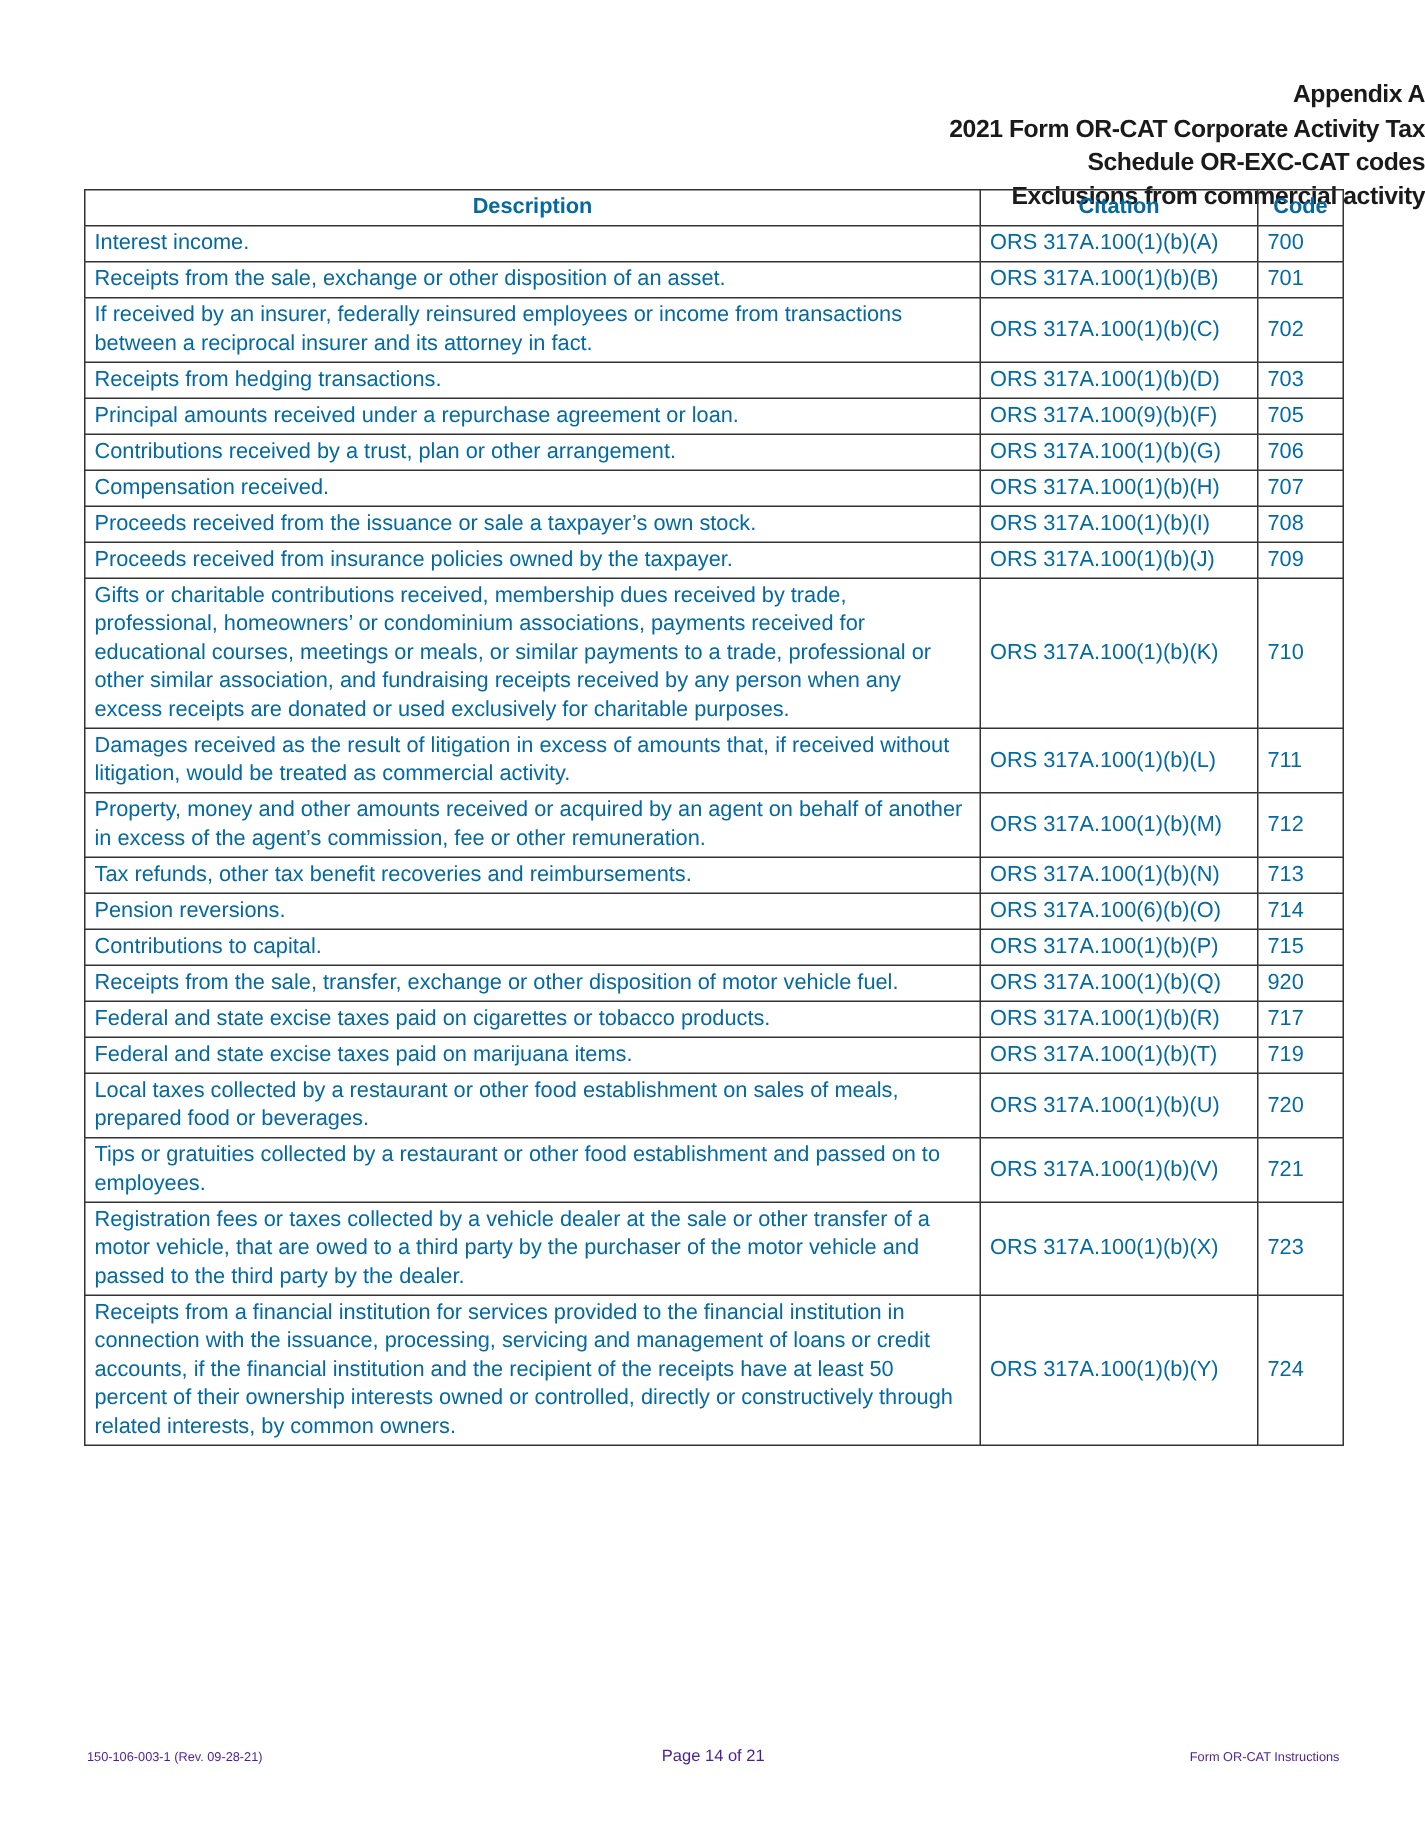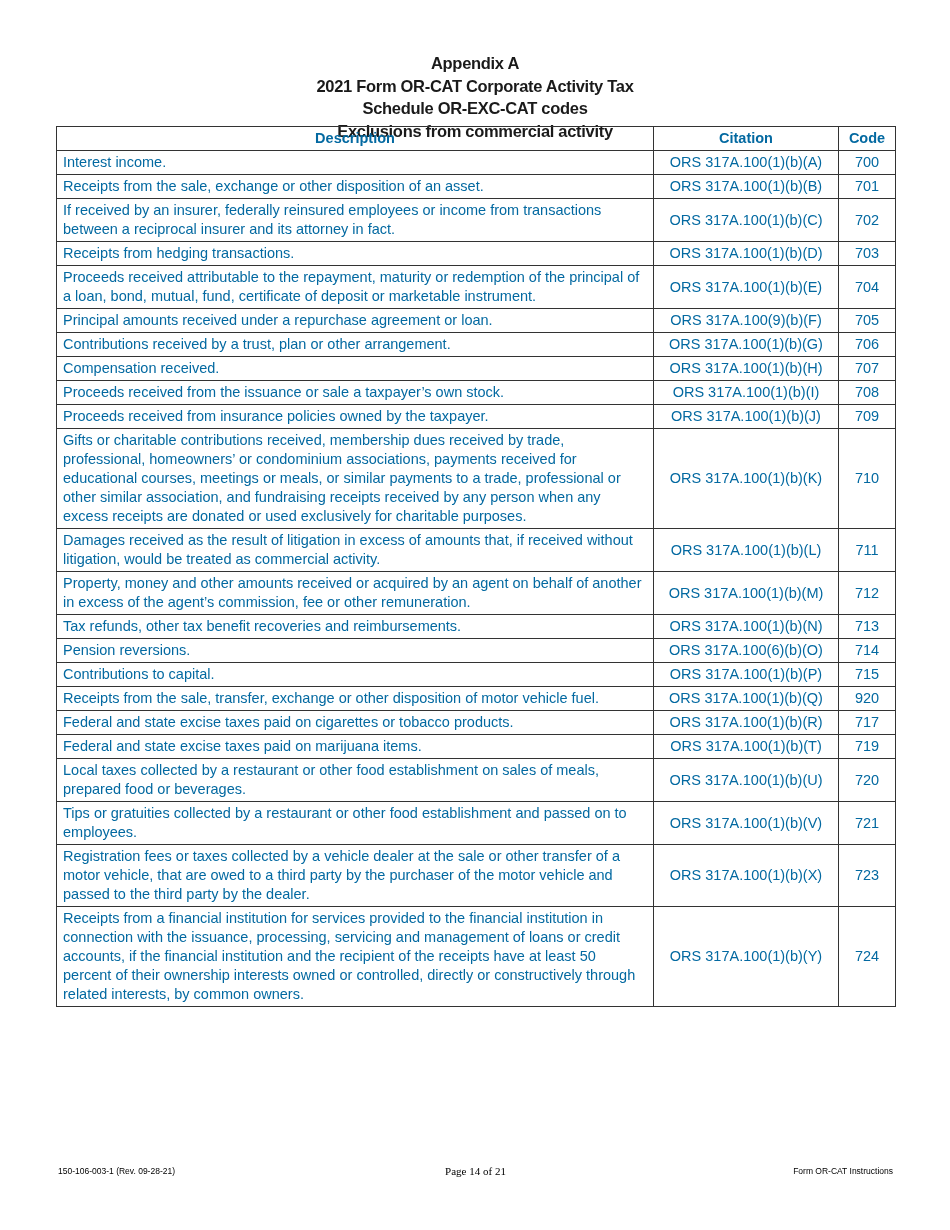--- a/index.html
+++ b/index.html
@@ -1,32 +1,32 @@
 <!DOCTYPE html>
 <html><head>
 <meta charset="utf-8">
 <style>
   html, body { margin: 0; padding: 0; background: #ffffff; }
   body { width: 950px; height: 1230px; position: relative; overflow: hidden; color: #111; }
-  .title-block { position: absolute; top: 52px; left: 0; width: 950px; text-align: center;
+  .title-block { position: absolute; top: 52px; left: 0; width: 950px; text-align: right;
     font-family: "Liberation Sans", sans-serif; font-weight: bold; font-size: 16.5px; line-height: 22.5px; letter-spacing: -0.3px; color: #1a1a1a; }
   .title-block div { margin: 0; }
   table.codes { position: absolute; top: 126px; left: 56px; width: 839px; border-collapse: collapse;
     font-family: Liberation Sans, sans-serif; font-size: 14.5px; color: #0369a1; table-layout: fixed; }
   table.codes th, table.codes td { border: 1px solid #333; padding: 2px 6px; vertical-align: middle; line-height: 19px; }
   table.codes th { font-weight: bold; text-align: center; font-size: 14.5px; padding: 2px 6px; }
   col.c-desc { width: 597px; }
   col.c-cit { width: 185px; }
   col.c-code { width: 57px; }
-  td.cit, td.code { text-align: center; }
+  td.cit, td.code { }
   td.desc { text-align: left; }
   .footer { position: absolute; top: 1165px; left: 58px; width: 835px; height: 14px;
-    font-family: "Liberation Sans", sans-serif; color: #000000; }
+    font-family: "Liberation Sans", sans-serif; color: #4c1d95; }
   .footer .left { position: absolute; left: 0; top: 1px; font-size: 8.5px; }
-  .footer .center { position: absolute; left: 0; width: 100%; text-align: center; top: 0; font-size: 11px; font-family: Liberation Serif, serif; }
+  .footer .center { position: absolute; left: 0; width: 100%; text-align: center; top: 0; font-size: 11px; }
   .footer .right { position: absolute; right: 0; top: 1px; font-size: 8.5px; }
 </style>
 </head>
 <body>
 
 <div class="title-block">
   <div>Appendix A</div>
   <div>2021 Form OR-CAT Corporate Activity Tax</div>
   <div>Schedule OR-EXC-CAT codes</div>
   <div>Exclusions from commercial activity</div>
@@ -58,25 +58,20 @@
       </tr>
       <tr>
         <td class="desc">If received by an insurer, federally reinsured employees or income from transactions between a reciprocal insurer and its attorney in fact.</td>
         <td class="cit">ORS 317A.100(1)(b)(C)</td>
         <td class="code">702</td>
       </tr>
       <tr>
         <td class="desc">Receipts from hedging transactions.</td>
         <td class="cit">ORS 317A.100(1)(b)(D)</td>
         <td class="code">703</td>
-      </tr>
-      <tr>
-        <td class="desc">Proceeds received attributable to the repayment, maturity or redemption of the principal of a loan, bond, mutual, fund, certificate of deposit or marketable instrument.</td>
-        <td class="cit">ORS 317A.100(1)(b)(E)</td>
-        <td class="code">704</td>
       </tr>
       <tr>
         <td class="desc">Principal amounts received under a repurchase agreement or loan.</td>
         <td class="cit">ORS 317A.100(9)(b)(F)</td>
         <td class="code">705</td>
       </tr>
       <tr>
         <td class="desc">Contributions received by a trust, plan or other arrangement.</td>
         <td class="cit">ORS 317A.100(1)(b)(G)</td>
         <td class="code">706</td>

